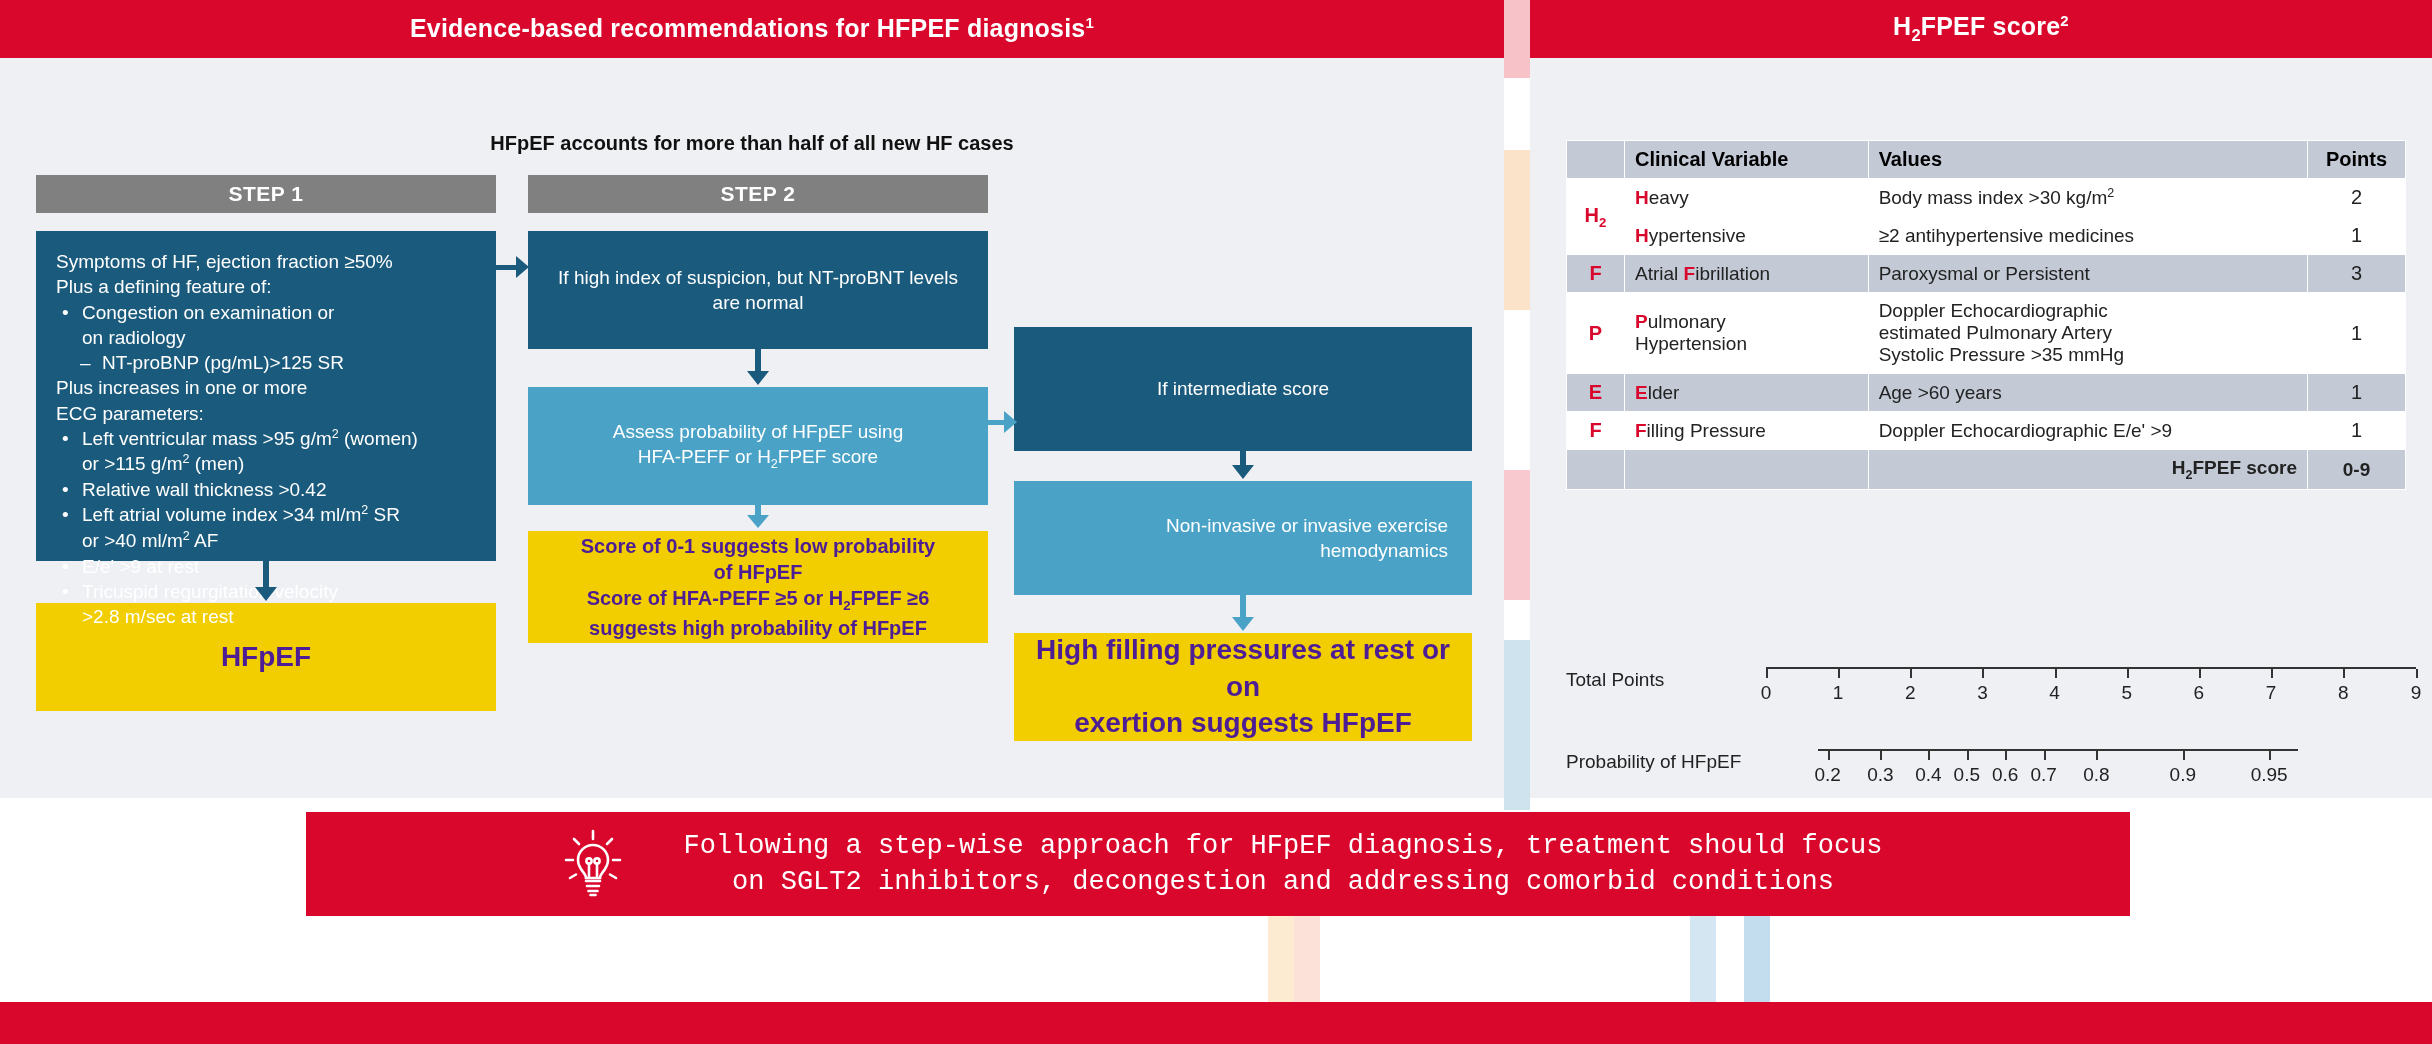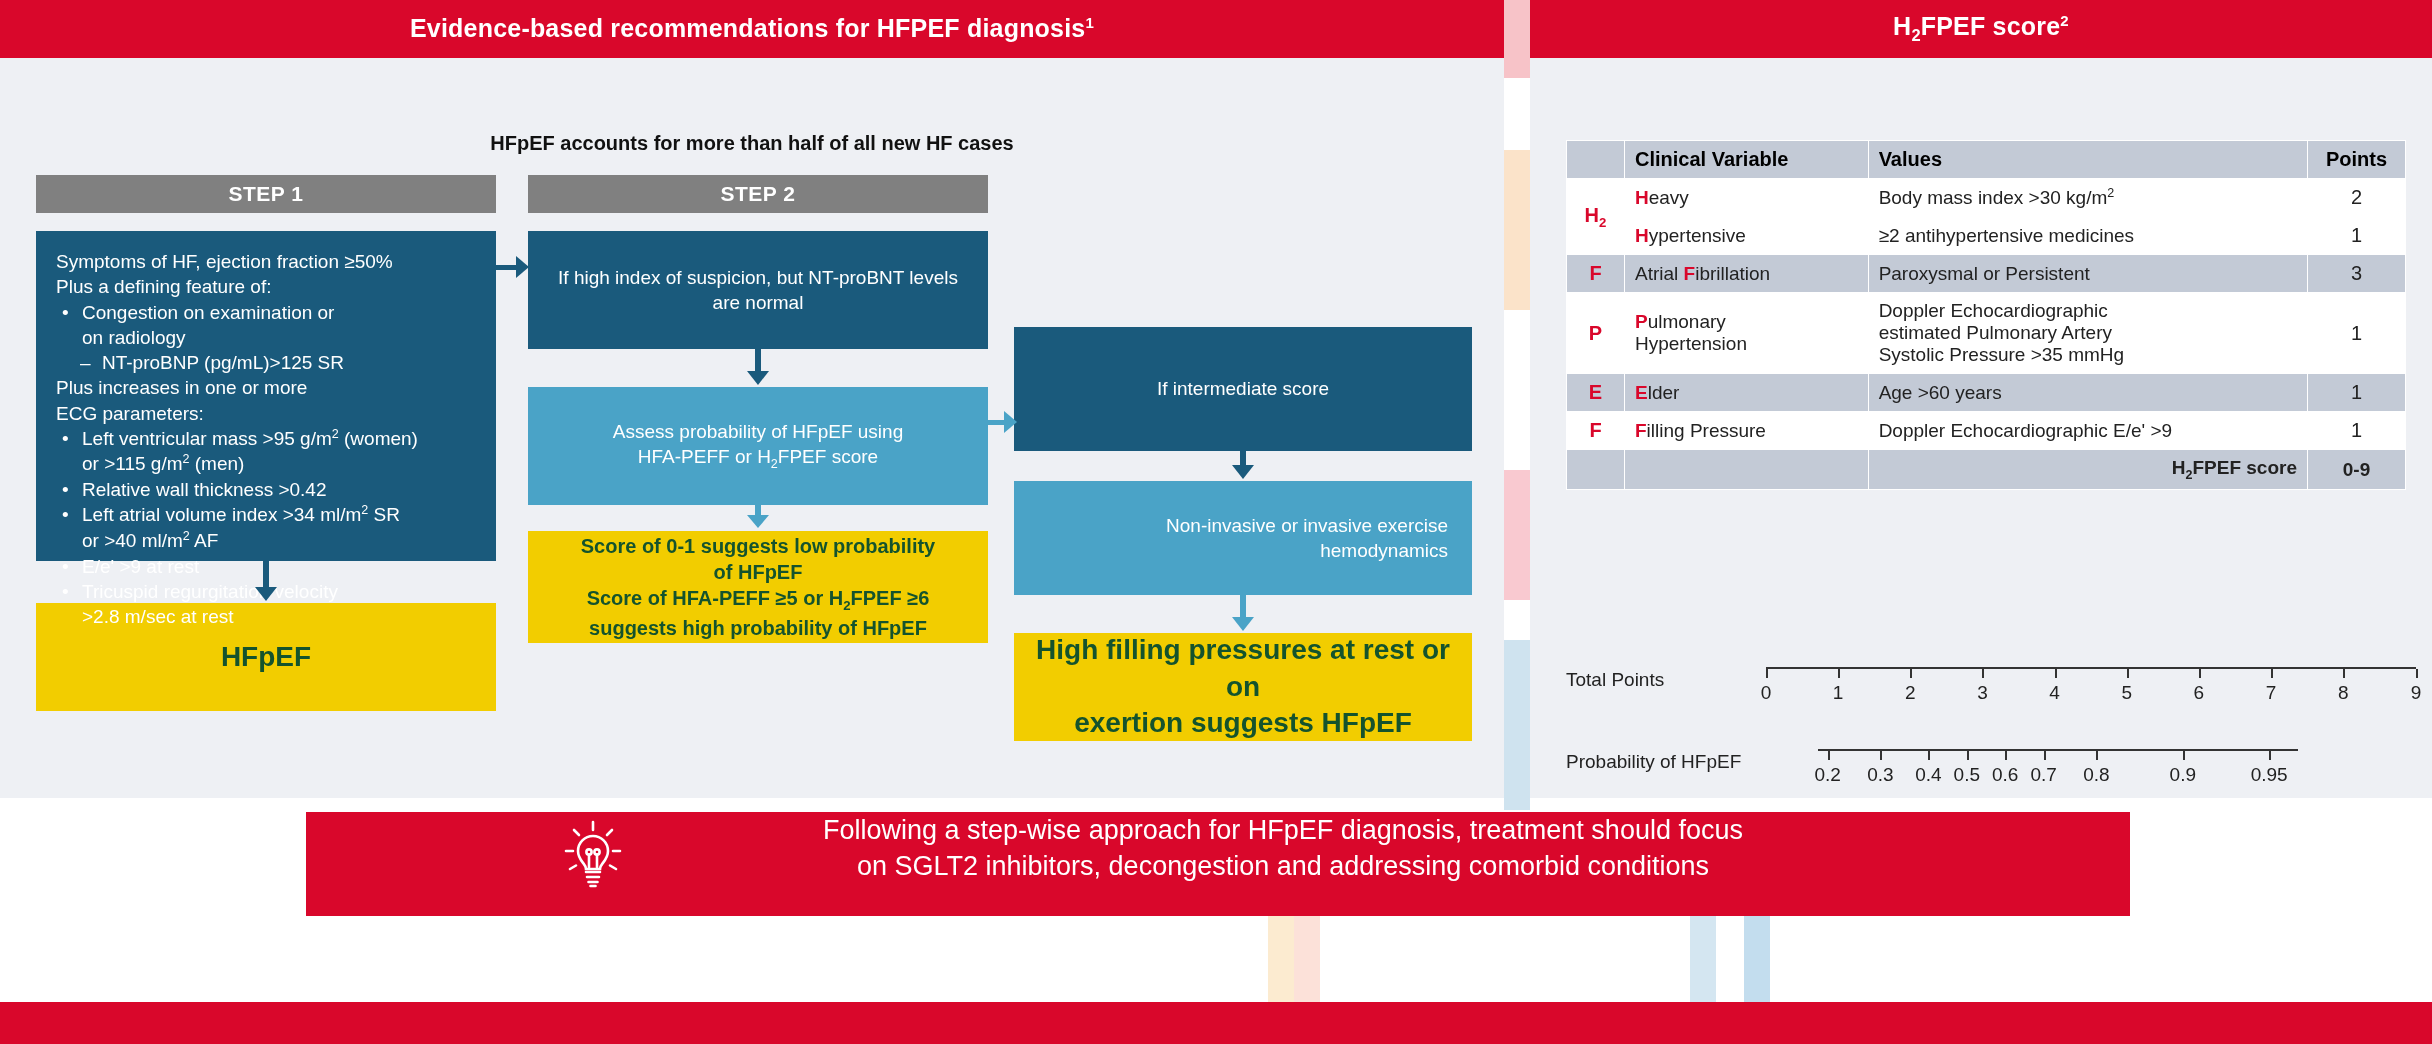--- a/index.html
+++ b/index.html
@@ -42,21 +42,21 @@
   .col.c1 { left:36px;  width:460px; }
   .col.c2 { left:528px; width:460px; }
   .col.c3 { left:1014px; width:458px; }
 
   .step-hdr { height:38px; background:#808080; color:#fff; font-size:21px; font-weight:bold;
               display:flex; align-items:center; justify-content:center; letter-spacing:.5px; }
 
   .box { width:100%; color:#fff; font-size:19px; line-height:1.33; }
   .box.dark  { background:#1a5a7c; }
   .box.light { background:#4aa3c7; }
-  .box.yellow{ background:#f2cd00; color:#14532d; font-weight:bold; }
+  .box.yellow{ background:#f2cd00; color:#4c1d95; font-weight:bold; }
   .box.center{ display:flex; align-items:center; justify-content:center; text-align:center; }
 
   .b1-body { margin-top:18px; padding:18px 20px 22px 20px; }
   .b1-body .ln { white-space:nowrap; }
   .b1-body ul { list-style:none; }
   .b1-body li { position:relative; padding-left:26px; }
   .b1-body li::before { content:"\2022"; position:absolute; left:6px; }
   .b1-body li.dash { padding-left:46px; }
   .b1-body li.dash::before { content:"\2013"; left:24px; }
   sup.u { font-size:.66em; vertical-align:super; }
@@ -81,21 +81,21 @@
   
   .scales { position:absolute; left:1566px; top:655px; width:860px; }
   .scale-row { position:relative; height:58px; }
   .scale-lbl { position:absolute; left:0; top:14px; font-size:19px; color:#222; }
   .axis { position:absolute; height:20px; border-top:2px solid #333; }
   .tick { position:absolute; top:0; width:2px; height:9px; background:#333; }
   .tlabel { position:absolute; top:13px; font-size:19px; color:#222; transform:translateX(-50%); white-space:nowrap; }
 
   
   .banner { position:absolute; left:306px; top:812px; width:1824px; height:104px; background:#d9072b;
-            display:flex; align-items:flex-start; }
+            display:flex; align-items:center;font-family:Liberation Mono, monospace; }
   .banner .bulb { margin-left:250px; margin-right:36px; flex:0 0 auto; }
   .banner .btxt { color:#fff; font-size:27px; line-height:1.35; text-align:center; flex:1; margin-right:230px; }
 
   .footer-bar { position:absolute; left:0; bottom:0; width:2432px; height:42px; background:#d9072b; }
 </style>
 </head>
 <body>
 
 <div id="root">
 

